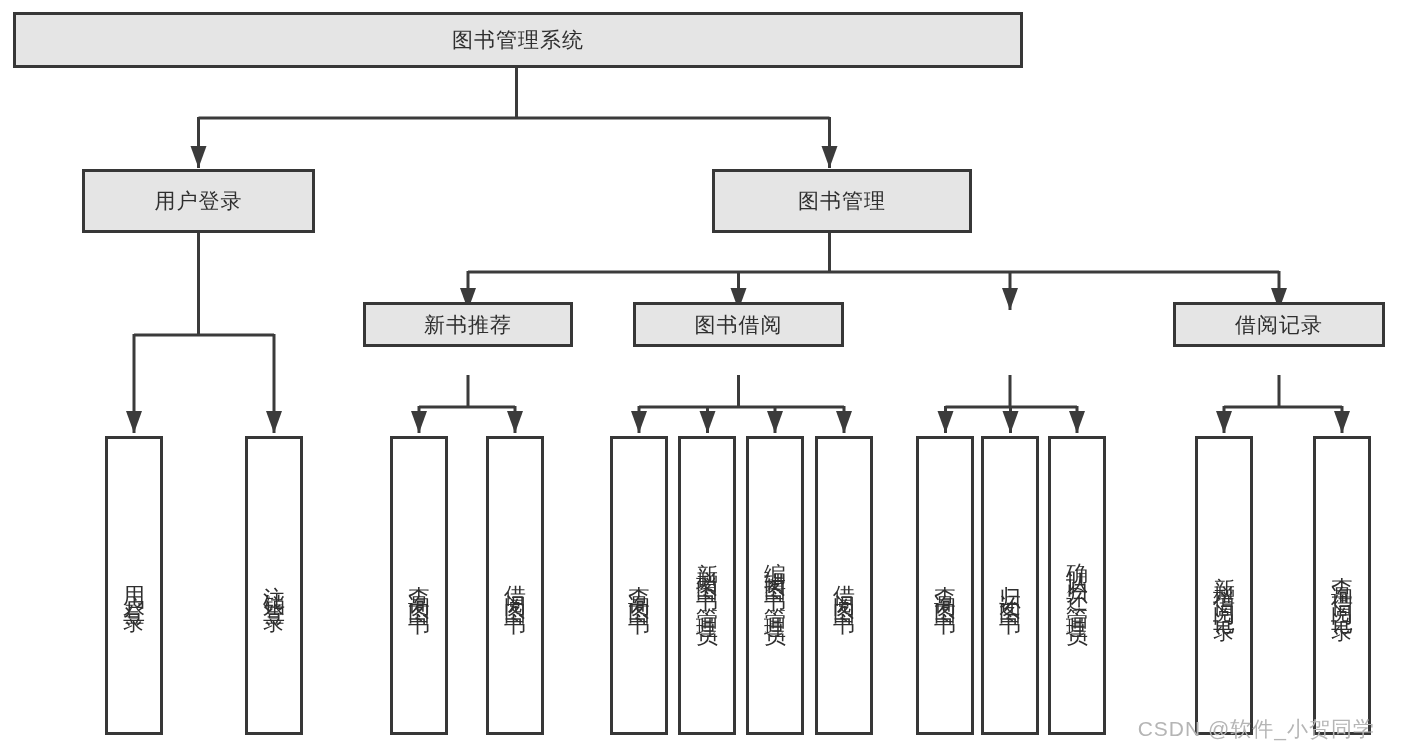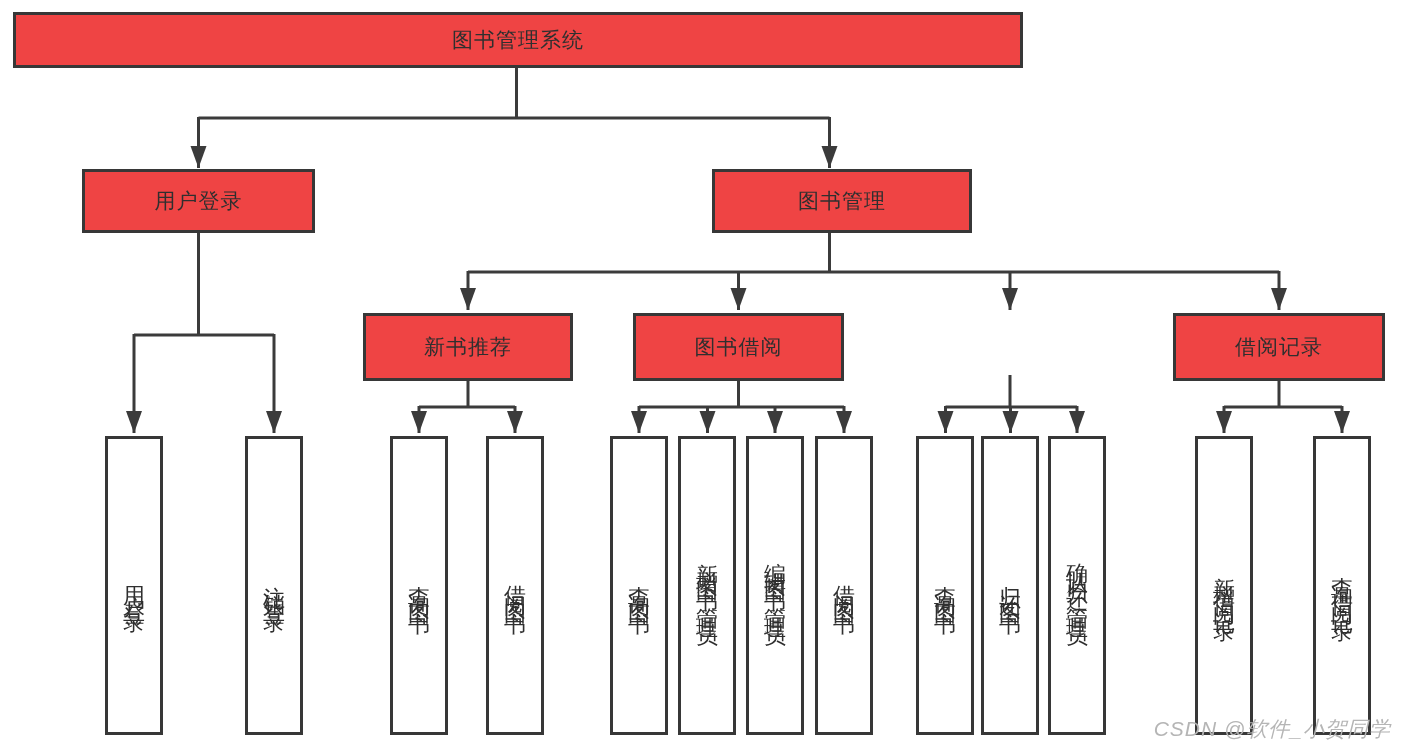--- a/index.html
+++ b/index.html
@@ -14,57 +14,56 @@
   .connectors {
     position: absolute;
     left: 0; top: 0;
     width: 1405px; height: 747px;
     pointer-events: none;
   }
   .box {
     position: absolute;
     box-sizing: border-box;
     border: 3px solid #373737;
-    background: #ef4444;
+    background: #e5e5e5;
     display: flex;
     align-items: center;
     justify-content: center;
     font-size: 21px;
     letter-spacing: 1px;
     color: #2f2f2f;
     white-space: nowrap;
   }
   .root { left: 13px; top: 12px; width: 1010px; height: 56px; }
   .l2   { top: 169px; height: 64px; }
-  .l3   { top: 313px; height: 68px; }
+  .l3   { top: 302px; height: 45px; }
   .leaf {
     position: absolute;
     top: 436px;
     width: 58px;
     height: 299px;
     box-sizing: border-box;
     border: 3px solid #373737;
     background: #ffffff;
     display: flex;
     align-items: center;
     justify-content: center;
     writing-mode: vertical-rl;
     text-orientation: mixed;
     font-size: 22px;
     letter-spacing: 9px;
     color: #2f2f2f;
   }
   .watermark {
     position: absolute;
-    right: 14px;
+    right: 30px;
     bottom: 4px;
     font-size: 21px;
     color: #b5b5b5;
     letter-spacing: 1px;
-    font-style: italic;
   }
 </style>
 </head>
 <body>
 
 <div class="canvas">
 
   <svg class="connectors" width="1405" height="747" viewBox="0 0 1405 747" xmlns="http://www.w3.org/2000/svg">
     <defs>
       <marker id="arrow" markerUnits="userSpaceOnUse" markerWidth="26" markerHeight="18" refX="22" refY="8" orient="auto">

